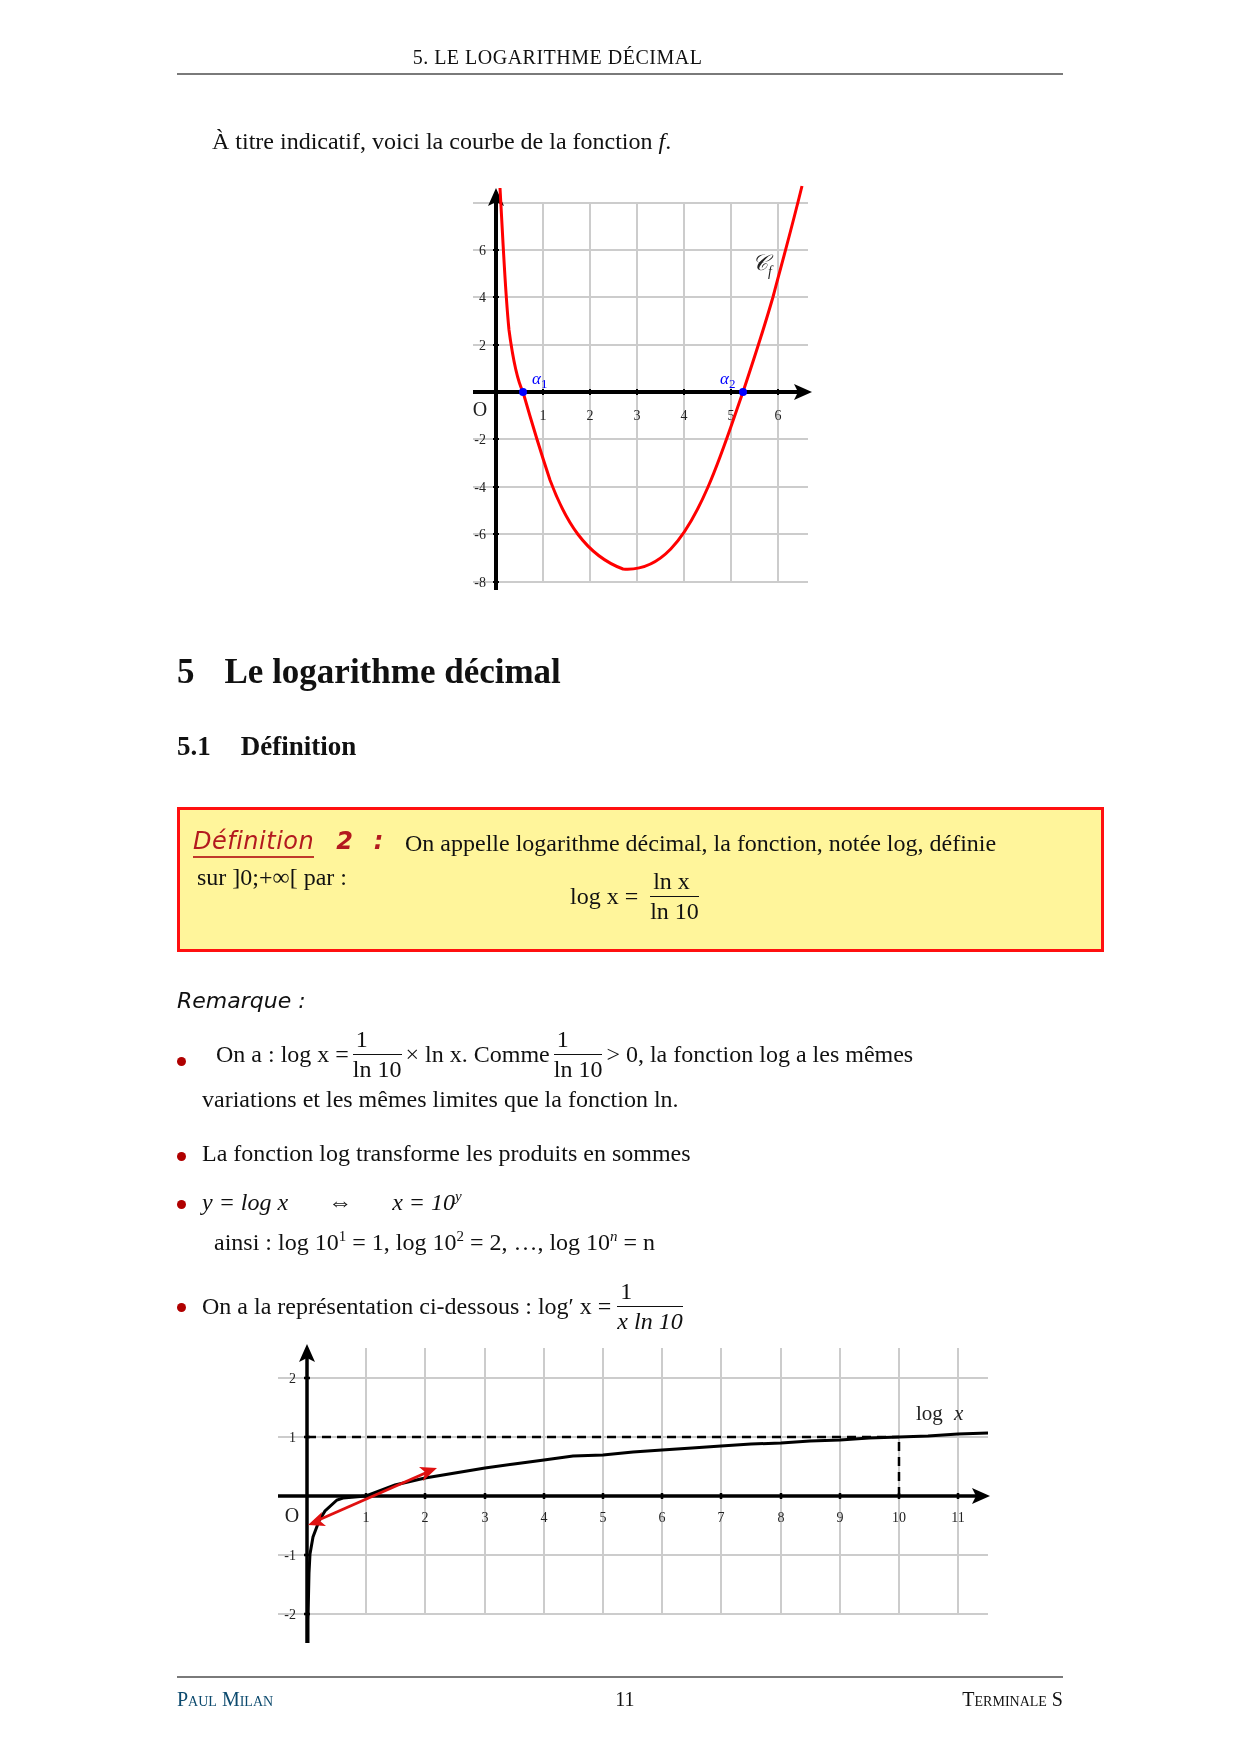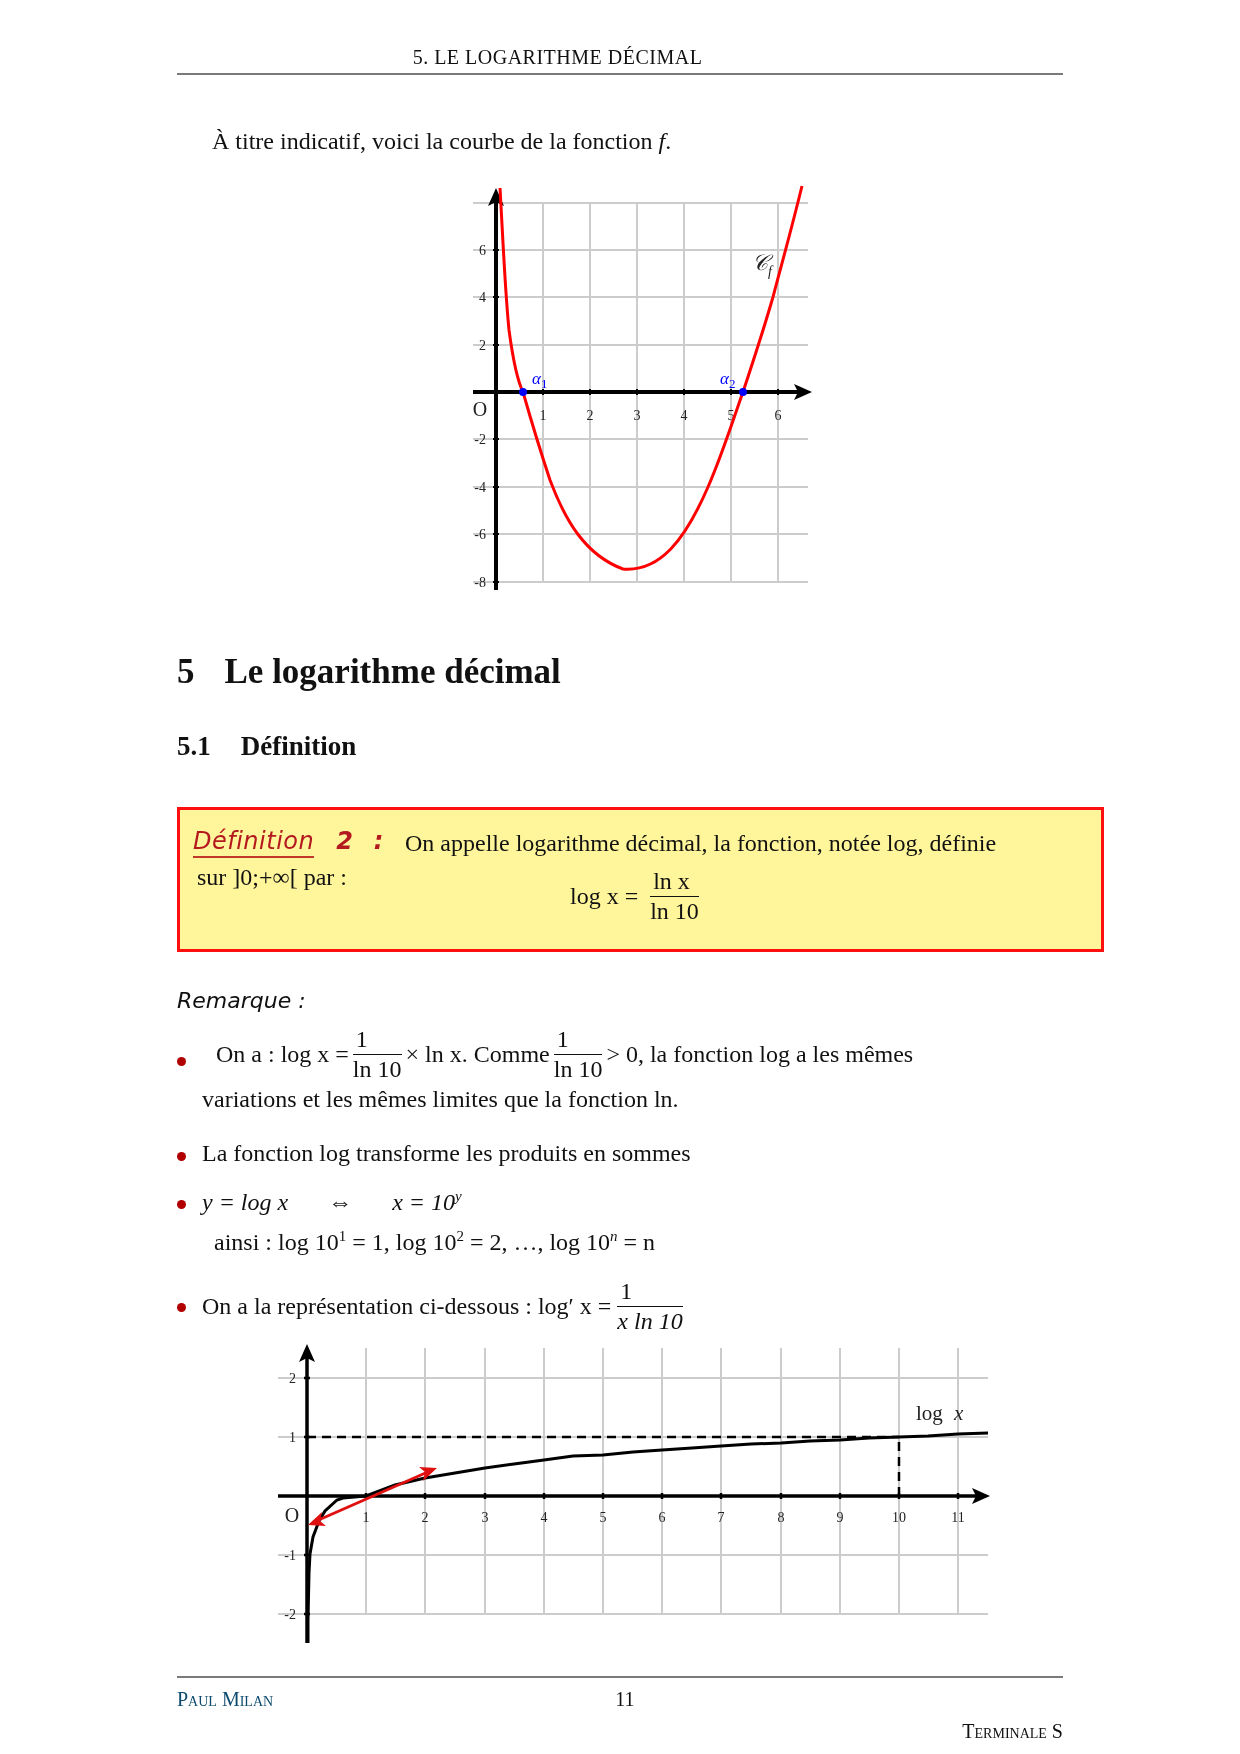--- a/index.html
+++ b/index.html
@@ -243,13 +243,13 @@
 
   <line x1="314" y1="1522" x2="430" y2="1471" stroke="#e01010" stroke-width="3"></line>
   <polygon points="308,1525 322,1512 320,1521 326,1526" fill="#e01010"></polygon>
   <polygon points="437,1468 423,1481 425,1472 419,1467" fill="#e01010"></polygon>
   <text x="916" y="1420" font-size="21" fill="#222">log <tspan font-style="italic" dx="6">x</tspan></text>
 </svg>
 
 <div class="rule" style="left:177px; width:886px; top:1676px;"></div>
 <div class="abs serif foot blue" style="left:177px; top:1688px;">Paul Milan</div>
 <div class="abs serif foot" style="left:600px; width:50px; text-align:center; top:1688px;">11</div>
-<div class="abs serif foot" style="right:177px; top:1688px;margin-top:32px;">Terminale S</div>
+<div class="abs serif foot" style="right:177px; top:1688px;">Terminale S</div>
 
 </body></html>

